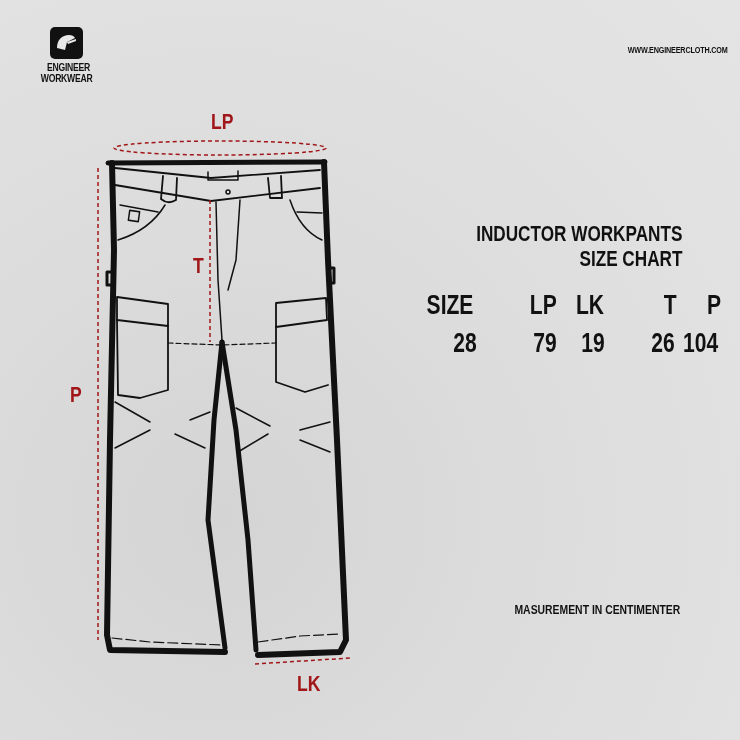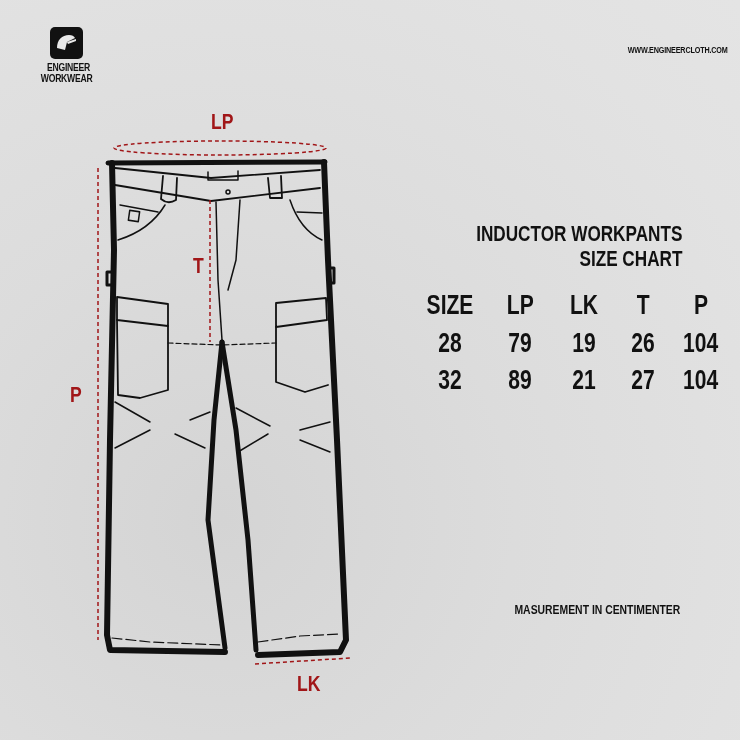--- a/index.html
+++ b/index.html
@@ -16,21 +16,21 @@
   .logo-badge svg { position: absolute; left: 4px; top: 4px; }
   .logo-text { position: absolute; left: 0; top: 36px; width: 60px; text-align: right; font-weight: bold; font-size: 10.5px; line-height: 11px; letter-spacing: -0.3px; transform: scaleX(0.82); transform-origin: right top; white-space: nowrap; }
 
   .website { position: absolute; right: 12px; top: 45px; font-weight: bold; font-size: 8.5px; letter-spacing: -0.2px; transform: scaleX(0.85); transform-origin: right top; white-space: nowrap; }
 
   
   .title { position: absolute; right: 58px; top: 221px; text-align: right; font-weight: bold; font-size: 22px; line-height: 25px; transform: scaleX(0.78); transform-origin: right top; white-space: nowrap; }
 
   
   .size-table { position: absolute; left: 420px; top: 287px; border-collapse: collapse; }
-  .size-table td, .size-table th { padding: 0; height: 37.5px; font-weight: bold; font-size: 27px; text-align: center; vertical-align: middle; }
+  .size-table td, .size-table th { padding: 0; height: 37.5px; font-weight: bold; font-size: 27px; text-align: right; vertical-align: middle; }
   .cell-inner { display: inline-block; transform: scaleX(0.78); white-space: nowrap; }
   .col-size { width: 50px; }
   .col-lp { width: 80px; }
   .col-lk { width: 48px; }
   .col-t { width: 70px; }
   .col-p { width: 40px; }
 
   .note { position: absolute; right: 60px; top: 602px; font-weight: bold; font-size: 13px; transform: scaleX(0.8); transform-origin: right top; white-space: nowrap; }
 
   
@@ -136,23 +136,16 @@
     </tr>
   </thead>
   <tbody>
     <tr>
       <td><span class="cell-inner">28</span></td>
       <td><span class="cell-inner">79</span></td>
       <td><span class="cell-inner">19</span></td>
       <td><span class="cell-inner">26</span></td>
       <td><span class="cell-inner">104</span></td>
     </tr>
-    <tr>
-      <td><span class="cell-inner">32</span></td>
-      <td><span class="cell-inner">89</span></td>
-      <td><span class="cell-inner">21</span></td>
-      <td><span class="cell-inner">27</span></td>
-      <td><span class="cell-inner">104</span></td>
-    </tr>
   </tbody>
 </table>
 
 <div class="note">MASUREMENT IN CENTIMENTER</div>
 
 </body></html>

